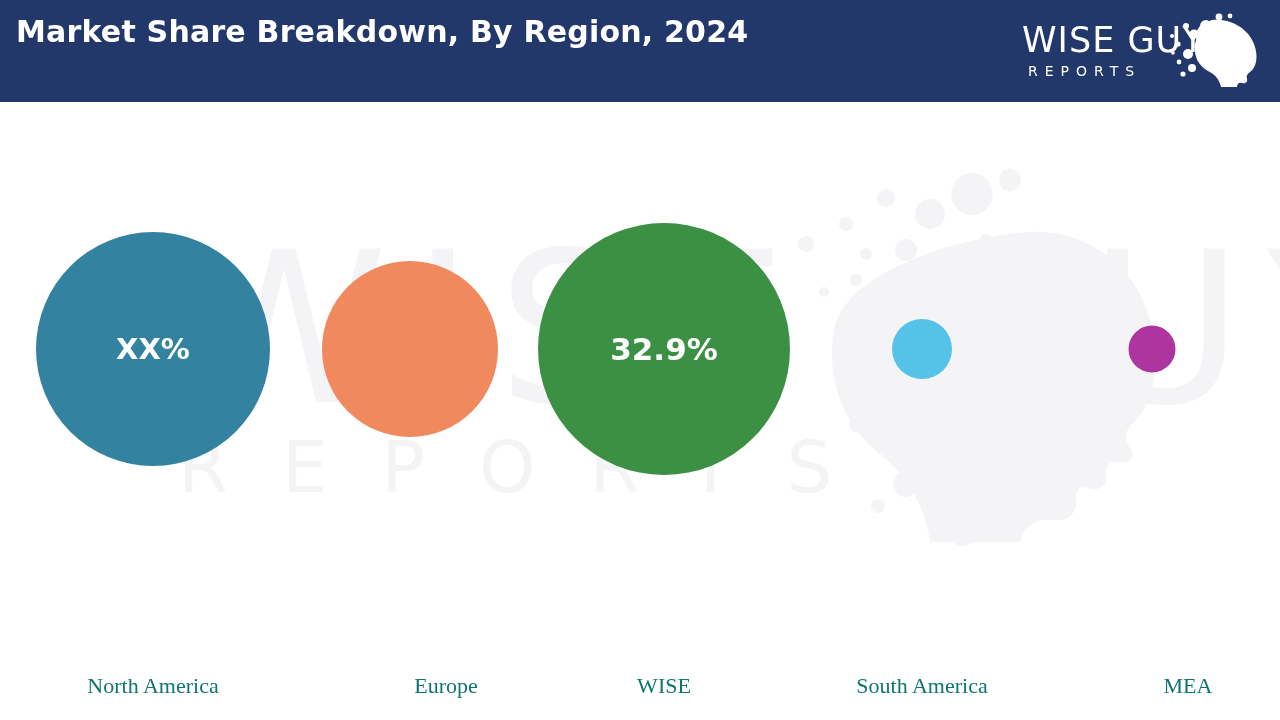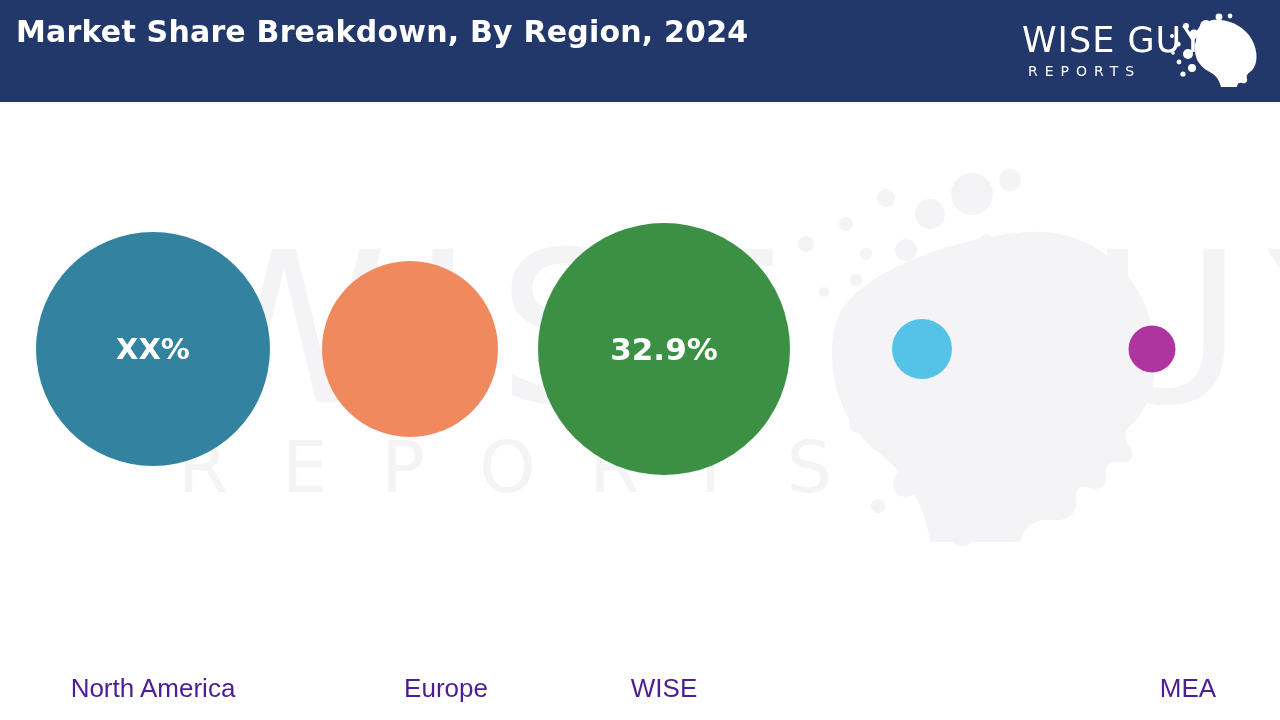--- a/index.html
+++ b/index.html
@@ -49,22 +49,22 @@
   }
   .bubble-value{
     color:#ffffff;font-weight:bold;white-space:nowrap;
     font-family:"DejaVu Sans","Liberation Sans",sans-serif;
   }
 
   
   .label-layer{position:absolute;left:0;top:0;width:1280px;height:618px;}
   .cat-label{
     position:absolute;transform:translateX(-50%);
-    color:#4c1d95;font-size:26px;white-space:nowrap;
-    font-family:Liberation Sans, sans-serif;
+    color:#0f766e;font-size:22px;white-space:nowrap;
+    font-family:Liberation Serif, serif;
   }
 </style>
 </head>
 <body>
 
 <div id="page">
 
   <div class="header">
     <div class="header-title">Market Share Breakdown, By Region, 2024</div>
 
@@ -184,17 +184,18 @@
 
       <div class="bubble" style="left:1152px;top:247px;width:47px;height:47px;background:#ae35a0;">
         <span class="bubble-value" style="font-size:12px;"></span>
       </div>
     </div>
 
     <div class="label-layer">
       <div class="cat-label" style="left:153px;top:571px;">North America</div>
       <div class="cat-label" style="left:410px;top:571px;margin-left:36px;">Europe</div>
       <div class="cat-label" style="left:664px;top:571px;">WISE</div>
+      <div class="cat-label" style="left:922px;top:571px;">South America</div>
       <div class="cat-label" style="left:1188px;top:571px;">MEA</div>
     </div>
 
   </div>
 </div>
 
 </body></html>

